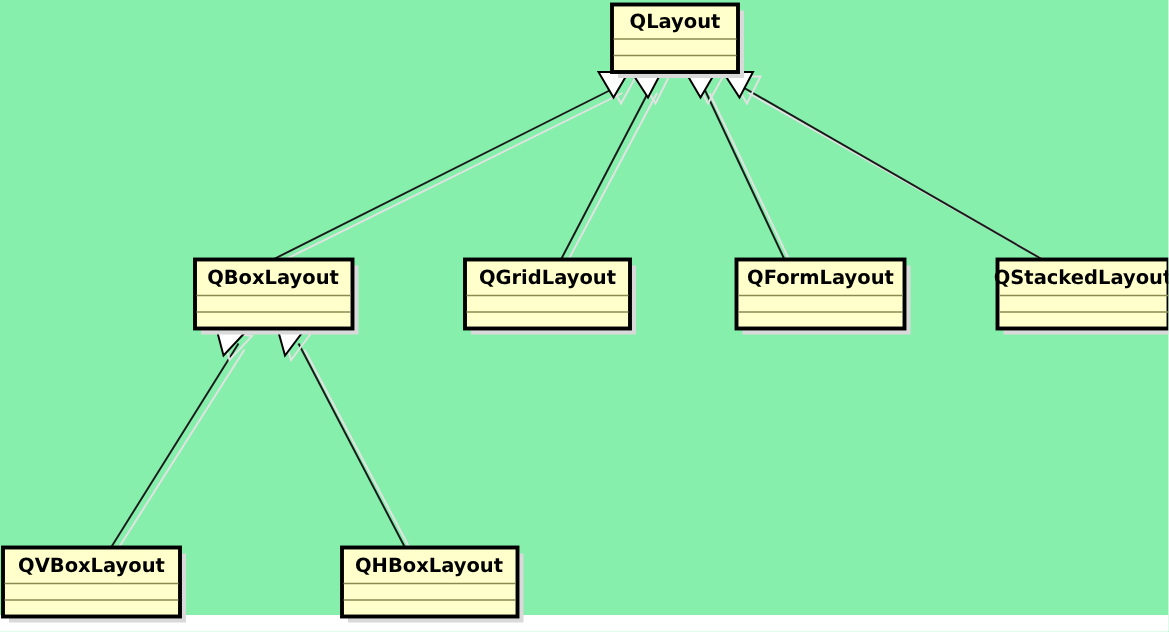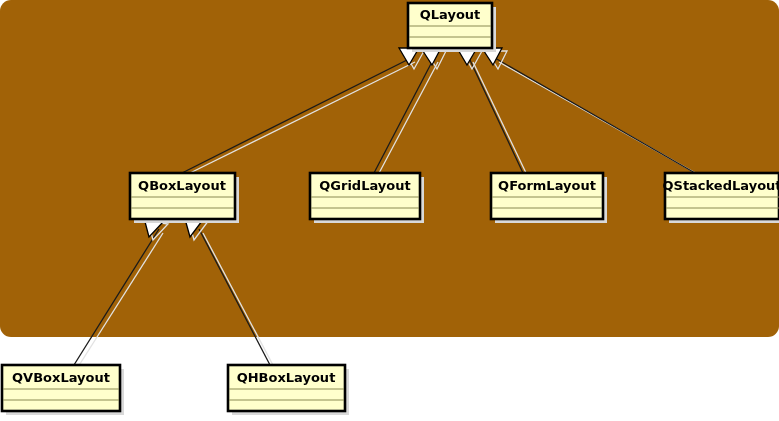--- a/index.html
+++ b/index.html
@@ -9,23 +9,22 @@
   }
   body {
     width: 779px;
     height: 421px;
     overflow: hidden;
     font-family: "DejaVu Sans", sans-serif;
   }
   #diagram-root {
     position: relative;
     width: 779px;
-    height: 337px;
-    background: #a16207;
-    border-radius: 11px;
+    height: 410px;
+    background: #86efac;
   }
   #uml-svg {
     display: block;
     width: 779px;
     height: 421px;
   }
   .class-title {
     font-family: "DejaVu Sans", sans-serif;
     font-size: 13px;
     font-weight: bold;

